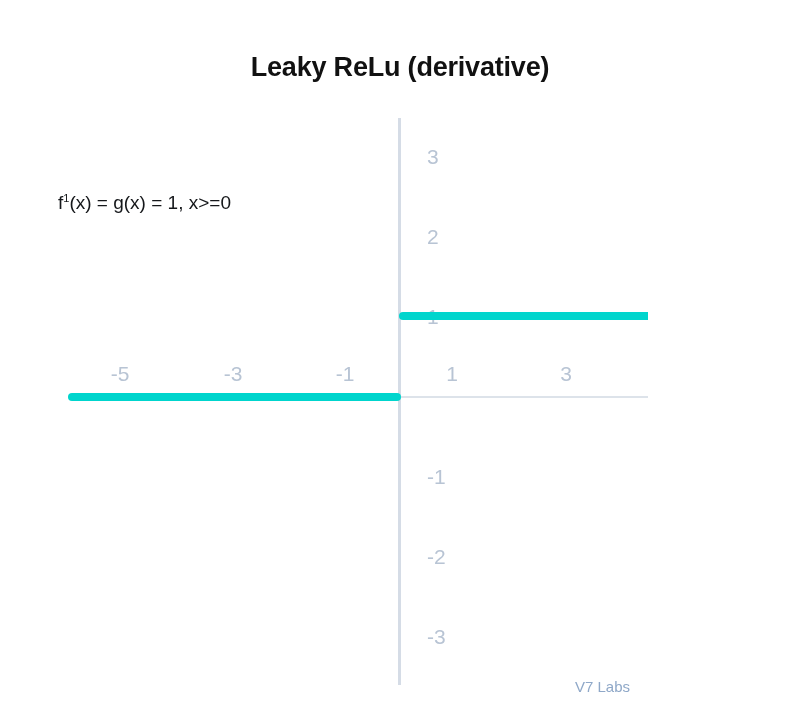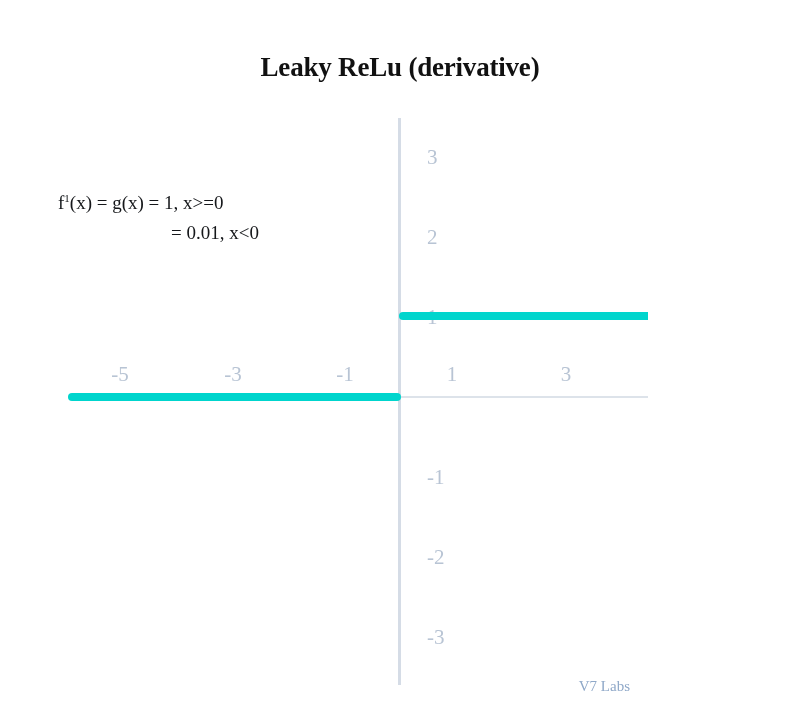--- a/index.html
+++ b/index.html
@@ -10,21 +10,20 @@
   body {
     font-family: "Liberation Sans", sans-serif;
     -webkit-font-smoothing: antialiased;
   }
   #figure {
     position: relative;
     width: 648px;
     height: 707px;
     background: #ffffff;
     overflow: hidden;
-    font-family: Liberation Serif, serif;
   }
 
   
   #chart-title {
     position: absolute;
     left: 0;
     top: 52px;
     width: 800px;
     text-align: center;
     font-size: 27px;
@@ -115,21 +114,20 @@
 </style>
 </head>
 <body>
 
 <div id="figure">
 
   <div id="chart-title">Leaky ReLu (derivative)</div>
 
   <div id="formula">
     <span class="frow frow-1"><span>f</span><sup>1</sup><span>(x) = g(x) = 1, x&gt;=0</span></span>
-    <span class="frow frow-2">= 0.01, x&lt;0</span>
   </div>
 
   <div id="plot">
     <div class="axis-v"></div>
     <div class="axis-h"></div>
 
     <div id="xticks">
         <div class="tick tick-x" style="left: 120px; top: 362px;">-5</div>
         <div class="tick tick-x" style="left: 233px; top: 362px;">-3</div>
         <div class="tick tick-x" style="left: 345px; top: 362px;">-1</div>

